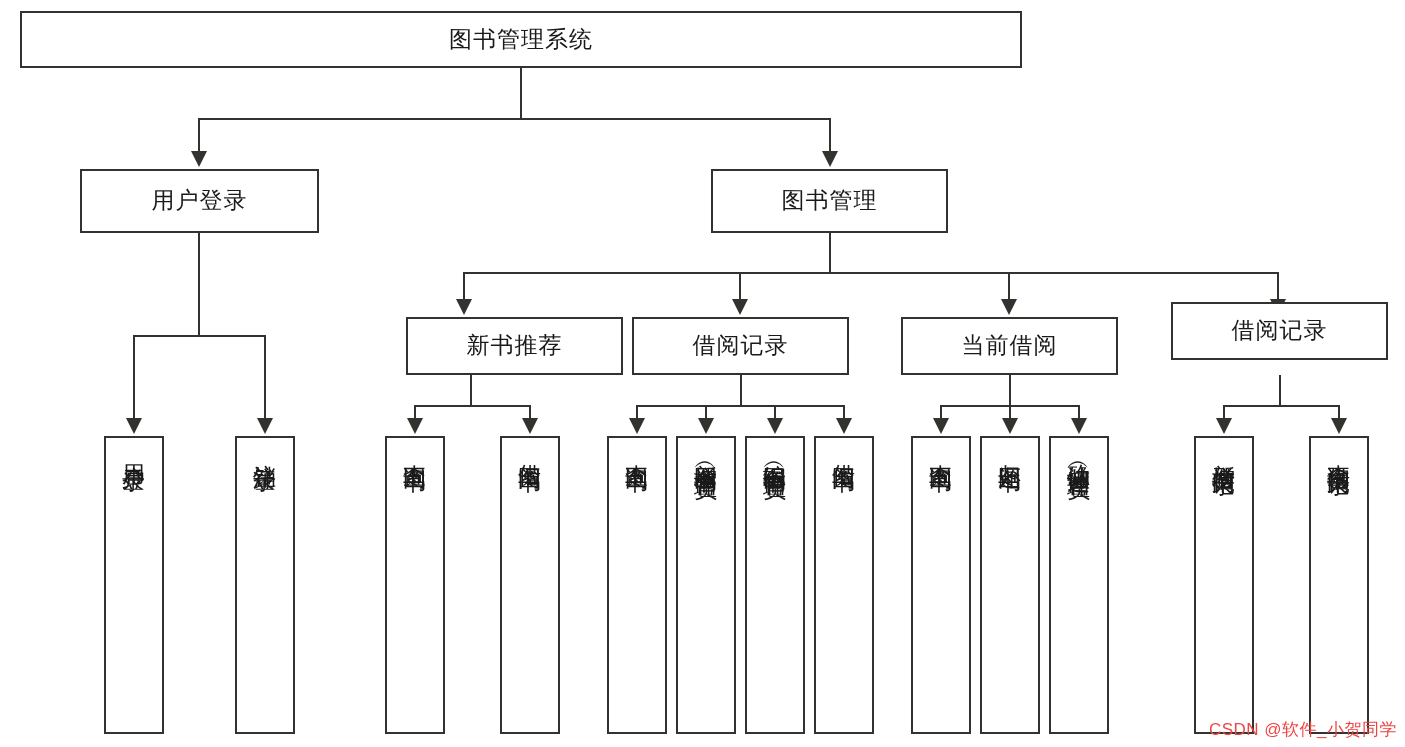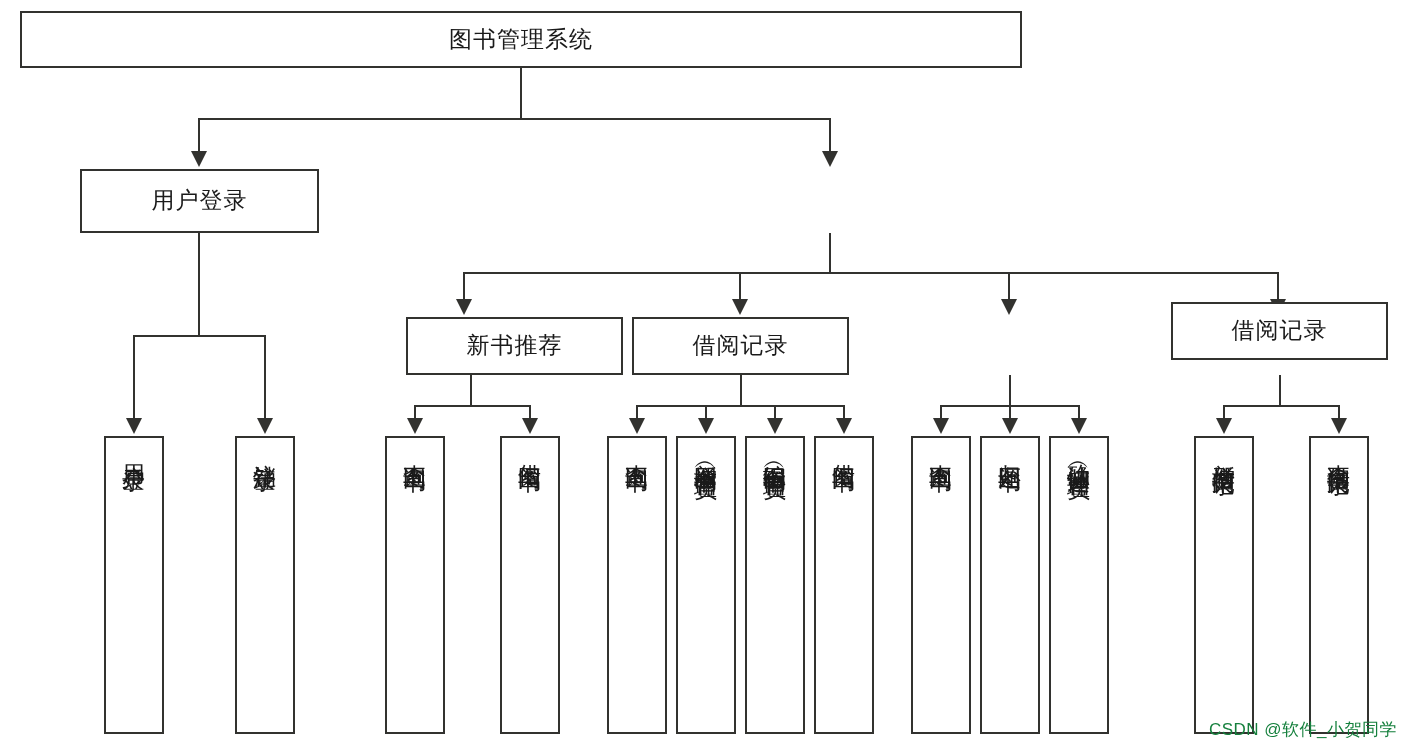--- a/index.html
+++ b/index.html
@@ -72,21 +72,21 @@
     height: 0;
     border-left: 8px solid transparent;
     border-right: 8px solid transparent;
     border-top: 16px solid #32322f;
   }
   .watermark {
     position: absolute;
     right: 8px;
     bottom: 6px;
     font-size: 17px;
-    color: #15803d;
+    color: #ef4444;
     letter-spacing: 0.5px;
     white-space: nowrap;
     user-select: none;
     text-align: center;
   }
 </style>
 </head>
 <body>
 
 <div id="canvas">
@@ -100,20 +100,23 @@
   <div class="hline" style="left:198px; top:118px; width:632px; height:2px;"></div>
 
   <div class="vline" style="left:198px; top:118px; width:2px; height:35px;"></div>
   <div class="arrow" style="left:191px; top:151px;"></div>
 
   <div class="vline" style="left:829px; top:118px; width:2px; height:35px;"></div>
   <div class="arrow" style="left:822px; top:151px;"></div>
 
   <div class="node horiz" style="left:80px; top:169px; width:239px; height:64px;">
     <span class="label">用户登录</span>
+  </div>
+  <div class="node horiz" style="left:711px; top:169px; width:237px; height:64px;">
+    <span class="label">图书管理</span>
   </div>
 
   <div class="vline" style="left:198px; top:233px; width:2px; height:103px;"></div>
   <div class="hline" style="left:133px; top:335px; width:132px; height:2px;"></div>
   <div class="vline" style="left:133px; top:335px; width:2px; height:85px;"></div>
   <div class="arrow" style="left:126px; top:418px;"></div>
   <div class="vline" style="left:264px; top:335px; width:2px; height:85px;"></div>
   <div class="arrow" style="left:257px; top:418px;"></div>
 
   <div class="vline" style="left:829px; top:233px; width:2px; height:40px;"></div>
@@ -129,20 +132,23 @@
   <div class="arrow" style="left:1001px; top:299px;"></div>
 
   <div class="vline" style="left:1277px; top:272px; width:2px; height:30px;"></div>
   <div class="arrow" style="left:1270px; top:299px;"></div>
 
   <div class="node horiz" style="left:362px; top:317px; width:217px; height:58px;margin-left:44px;">
     <span class="label">新书推荐</span>
   </div>
   <div class="node horiz" style="left:632px; top:317px; width:217px; height:58px;">
     <span class="label">借阅记录</span>
+  </div>
+  <div class="node horiz" style="left:901px; top:317px; width:217px; height:58px;">
+    <span class="label">当前借阅</span>
   </div>
   <div class="node horiz" style="left:1171px; top:302px; width:217px; height:58px;">
     <span class="label">借阅记录</span>
   </div>
 
   <div class="vline" style="left:470px; top:375px; width:2px; height:31px;"></div>
   <div class="hline" style="left:414px; top:405px; width:116px; height:2px;"></div>
   <div class="vline" style="left:414px; top:405px; width:2px; height:16px;"></div>
   <div class="arrow" style="left:407px; top:418px;"></div>
   <div class="vline" style="left:529px; top:405px; width:2px; height:16px;"></div>

